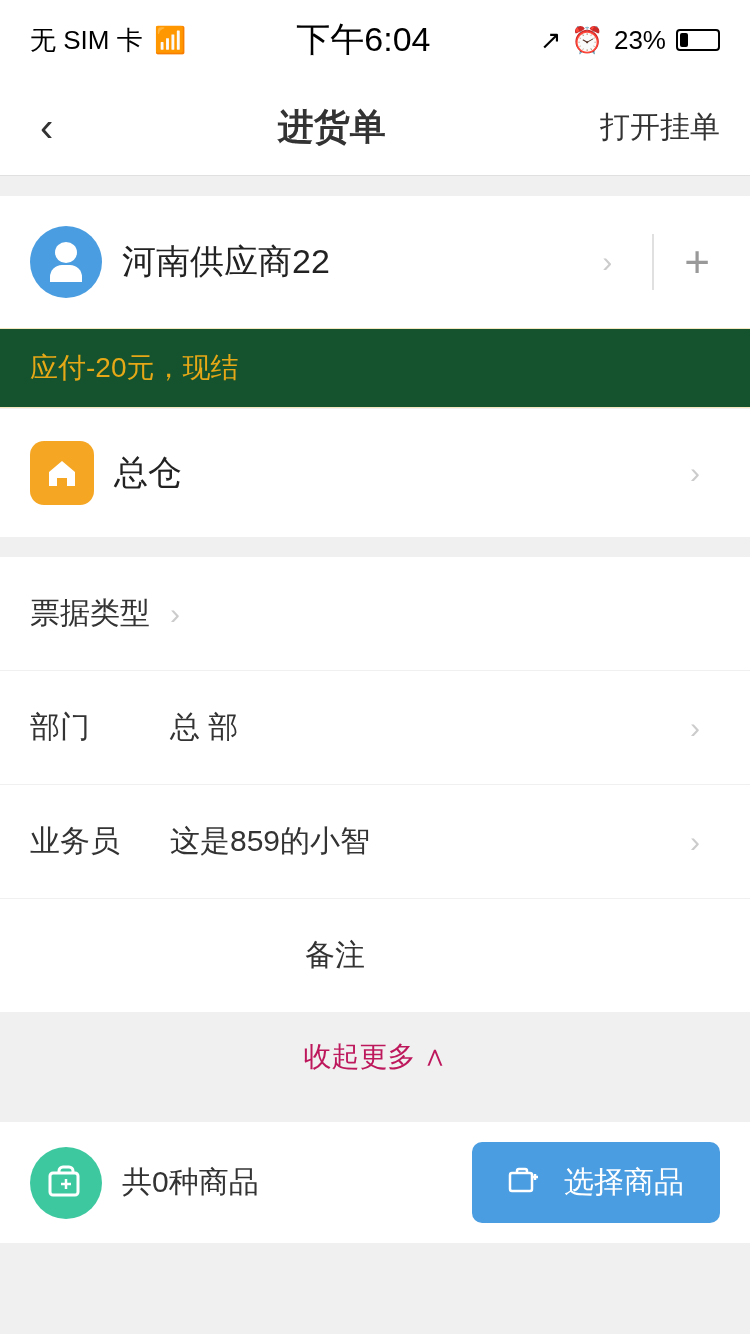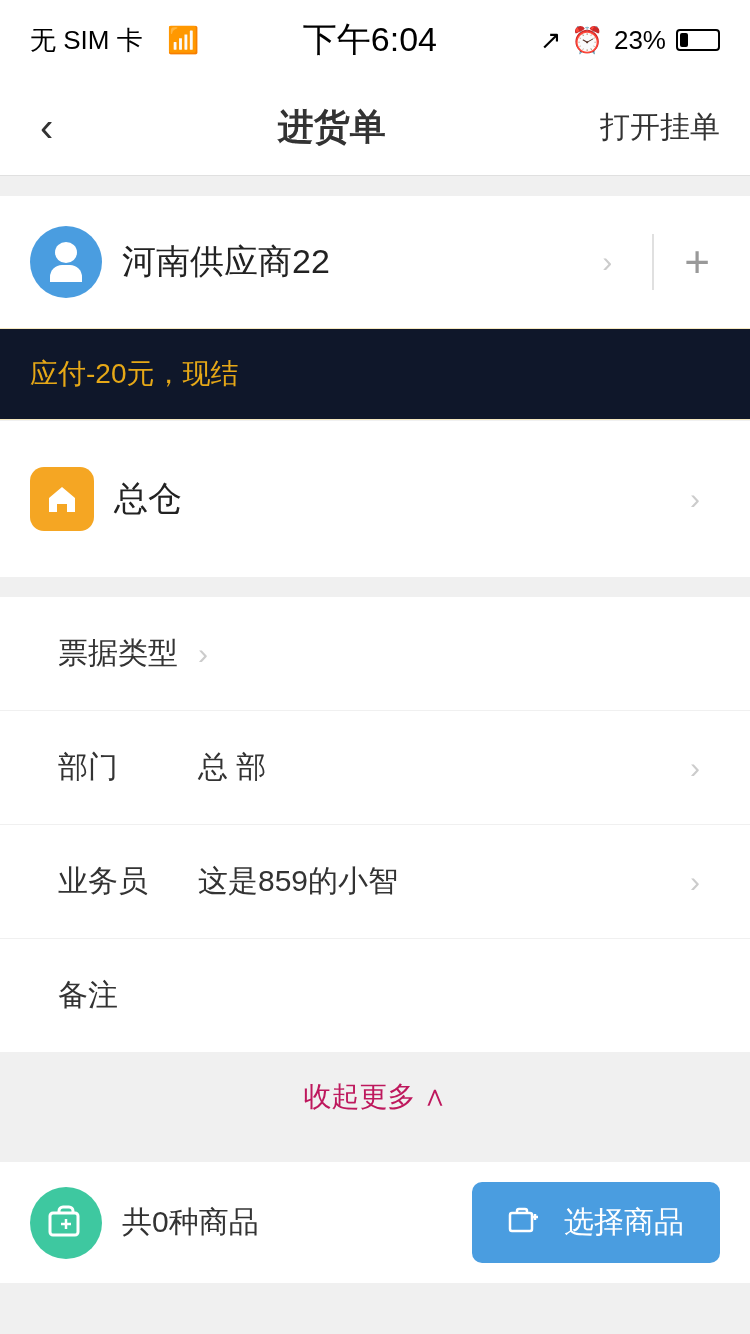--- a/index.html
+++ b/index.html
@@ -17,21 +17,21 @@
       width: 750px;
       height: 80px;
       background: #fff;
       display: flex;
       align-items: center;
       justify-content: space-between;
       padding: 0 30px;
       font-size: 26px;
       color: #000;
     }
-    .status-left { display: flex; align-items: center; gap: 25px; }
+    .status-left { display: flex; align-items: center; gap: 12px; }
     .status-center { font-size: 34px; font-weight: 500; }
     .status-right { display: flex; align-items: center; gap: 10px; font-size: 26px; }
 
     
     .nav-bar {
       width: 750px;
       height: 96px;
       background: #fff;
       display: flex;
       align-items: center;
@@ -124,33 +124,33 @@
     }
     .plus-btn {
       font-size: 44px;
       color: #999;
       cursor: pointer;
       padding: 0 10px;
     }
 
     
     .notice-bar {
-      background: #0f172a;
-      padding: 26px 30px;
+      background: #14532d;
+      padding: 20px 30px;
       font-size: 28px;
       color: #e6a817;
       border-top: 1px solid #f5e8c0;
       border-bottom: 1px solid #f5e8c0;
     }
 
     
     .warehouse-row {
       display: flex;
       align-items: center;
-      padding: 46px 30px;
+      padding: 32px 30px;
       background: #fff;
       border-top: 1px solid #f0f0f0;
     }
     .warehouse-icon {
       width: 64px;
       height: 64px;
       border-radius: 14px;
       background: #f5a623;
       display: flex;
       align-items: center;
@@ -177,27 +177,27 @@
     }
     .form-row {
       display: flex;
       align-items: center;
       padding: 36px 30px;
       border-bottom: 1px solid #f0f0f0;
       min-height: 100px;
     }
     .form-row:last-child {
       border-bottom: none;
+      flex-direction: column;
     }
     .form-label {
       font-size: 30px;
       color: #333;
       width: 140px;
       flex-shrink: 0;
-      margin-left: 28px;
     }
     .form-value {
       flex: 1;
       font-size: 30px;
       color: #333;
     }
     .form-placeholder {
       flex: 1;
       font-size: 30px;
       color: #ccc;

